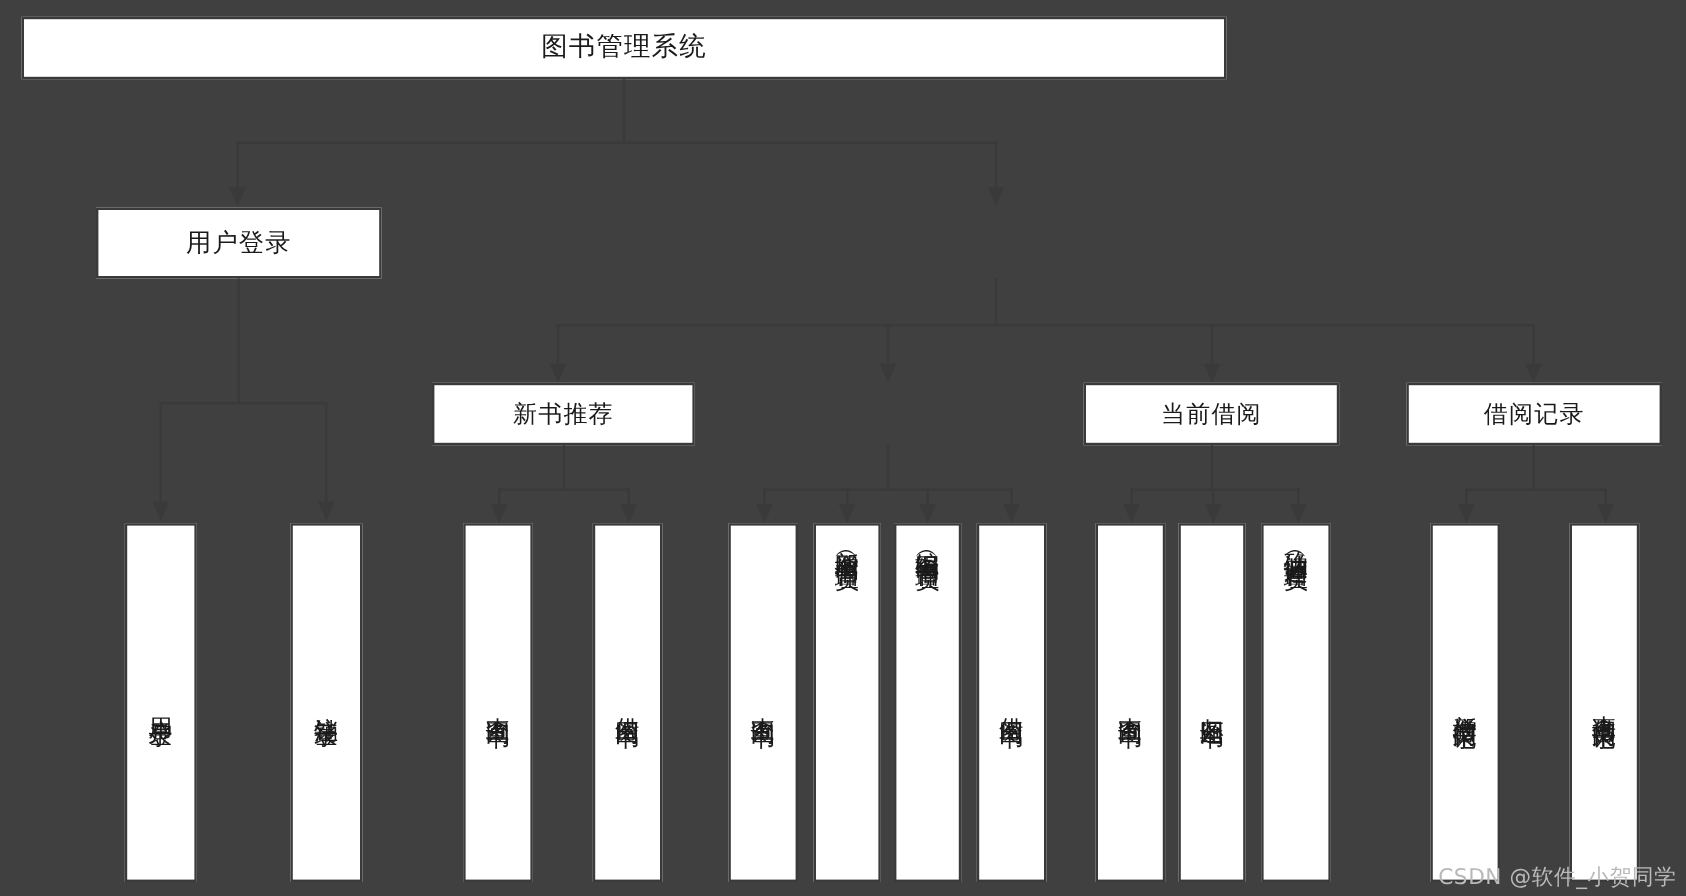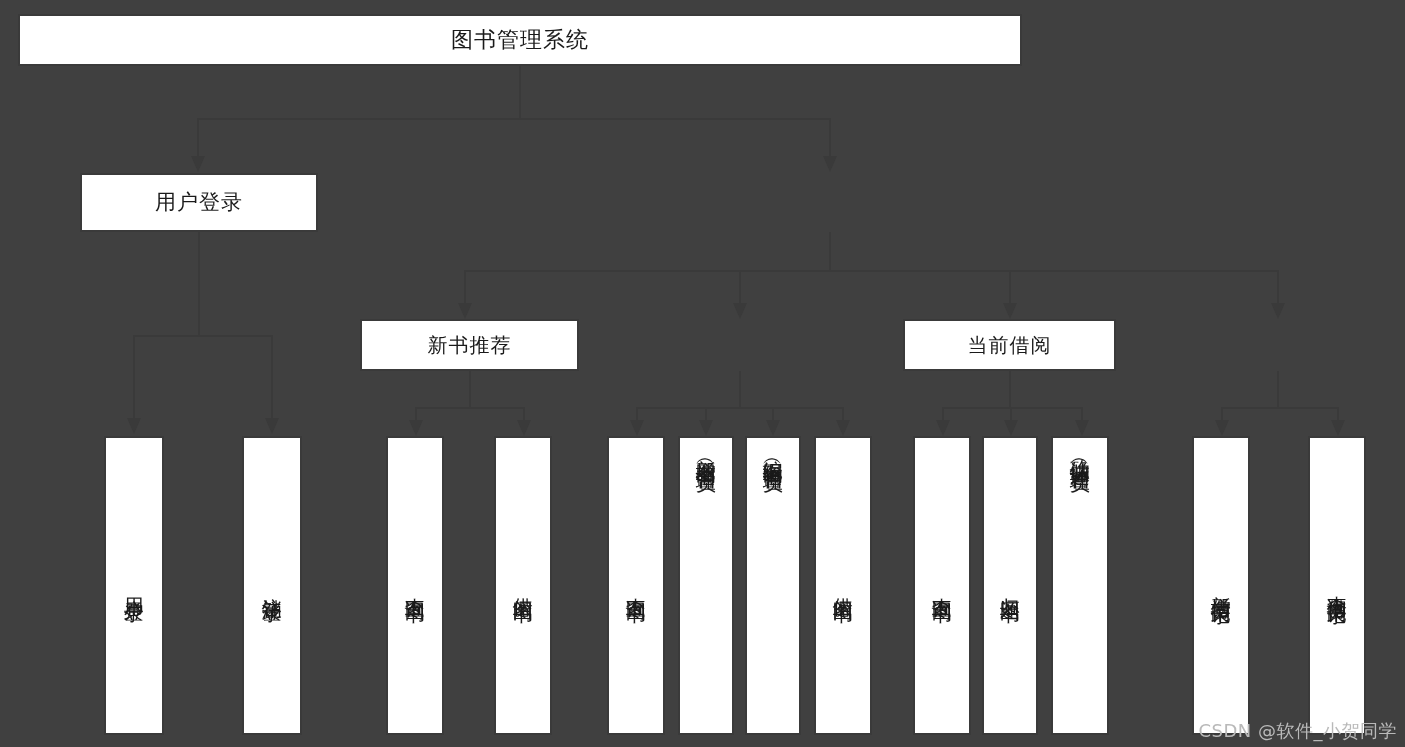--- a/index.html
+++ b/index.html
@@ -133,20 +133,23 @@
 
   <div class="vline" style="left:1277px; top:270px; height:33px;"></div>
   <div class="arrow" style="left:1271px; top:303px;"></div>
 
   <div class="node level3" style="left:360px; top:319px; width:219px; height:52px;">
     <span class="label">新书推荐</span>
   </div>
   <div class="node level3" style="left:903px; top:319px; width:213px; height:52px;">
     <span class="label">当前借阅</span>
   </div>
+  <div class="node level3" style="left:1172px; top:319px; width:213px; height:52px;">
+    <span class="label">借阅记录</span>
+  </div>
 
   <div class="vline" style="left:469px; top:371px; height:36px;"></div>
   <div class="hline" style="left:415px; top:407px; width:110px;"></div>
   <div class="vline" style="left:415px; top:407px; height:13px;"></div>
   <div class="arrow" style="left:409px; top:420px;"></div>
   <div class="vline" style="left:523px; top:407px; height:13px;"></div>
   <div class="arrow" style="left:517px; top:420px;"></div>
 
   <div class="vline" style="left:739px; top:371px; height:36px;"></div>
   <div class="hline" style="left:636px; top:407px; width:208px;"></div>

